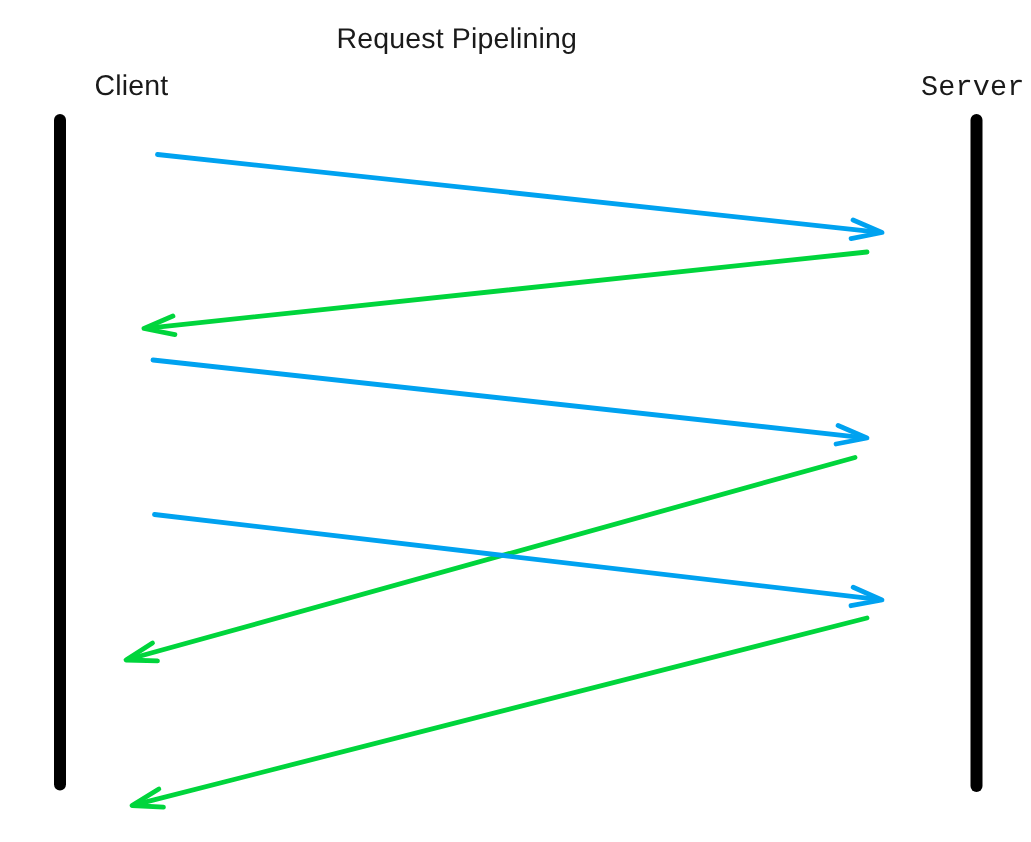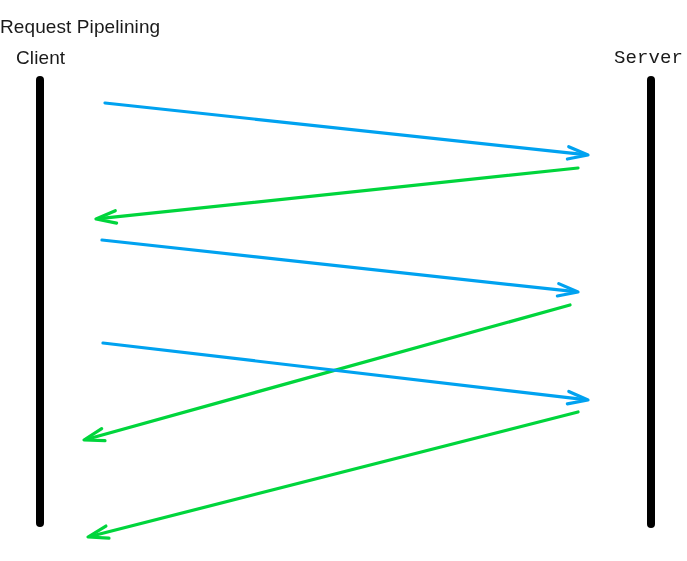--- a/index.html
+++ b/index.html
@@ -25,32 +25,34 @@
     top: 0;
     width: 687px;
     height: 561px;
     display: block;
   }
   .diagram-title {
     position: absolute;
     left: 0;
     top: 16px;
     width: 609px;
+    text-align: center;
     font-size: 19px;
     color: #1a1a1a;
     font-family: "Liberation Sans", sans-serif;
     letter-spacing: 0.1px;
   }
   .actor-label {
     position: absolute;
     font-size: 19px;
     color: #1a1a1a;
     font-family: "Liberation Sans", sans-serif;
     white-space: nowrap;
     letter-spacing: 0.1px;
+    margin-left: 47px;
   }
   .actor-label.client {
     left: 16px;
     top: 47px;
   }
   .actor-label.server {
     right: 4px;
     top: 47px;
     font-family: Liberation Mono, monospace;
   }

